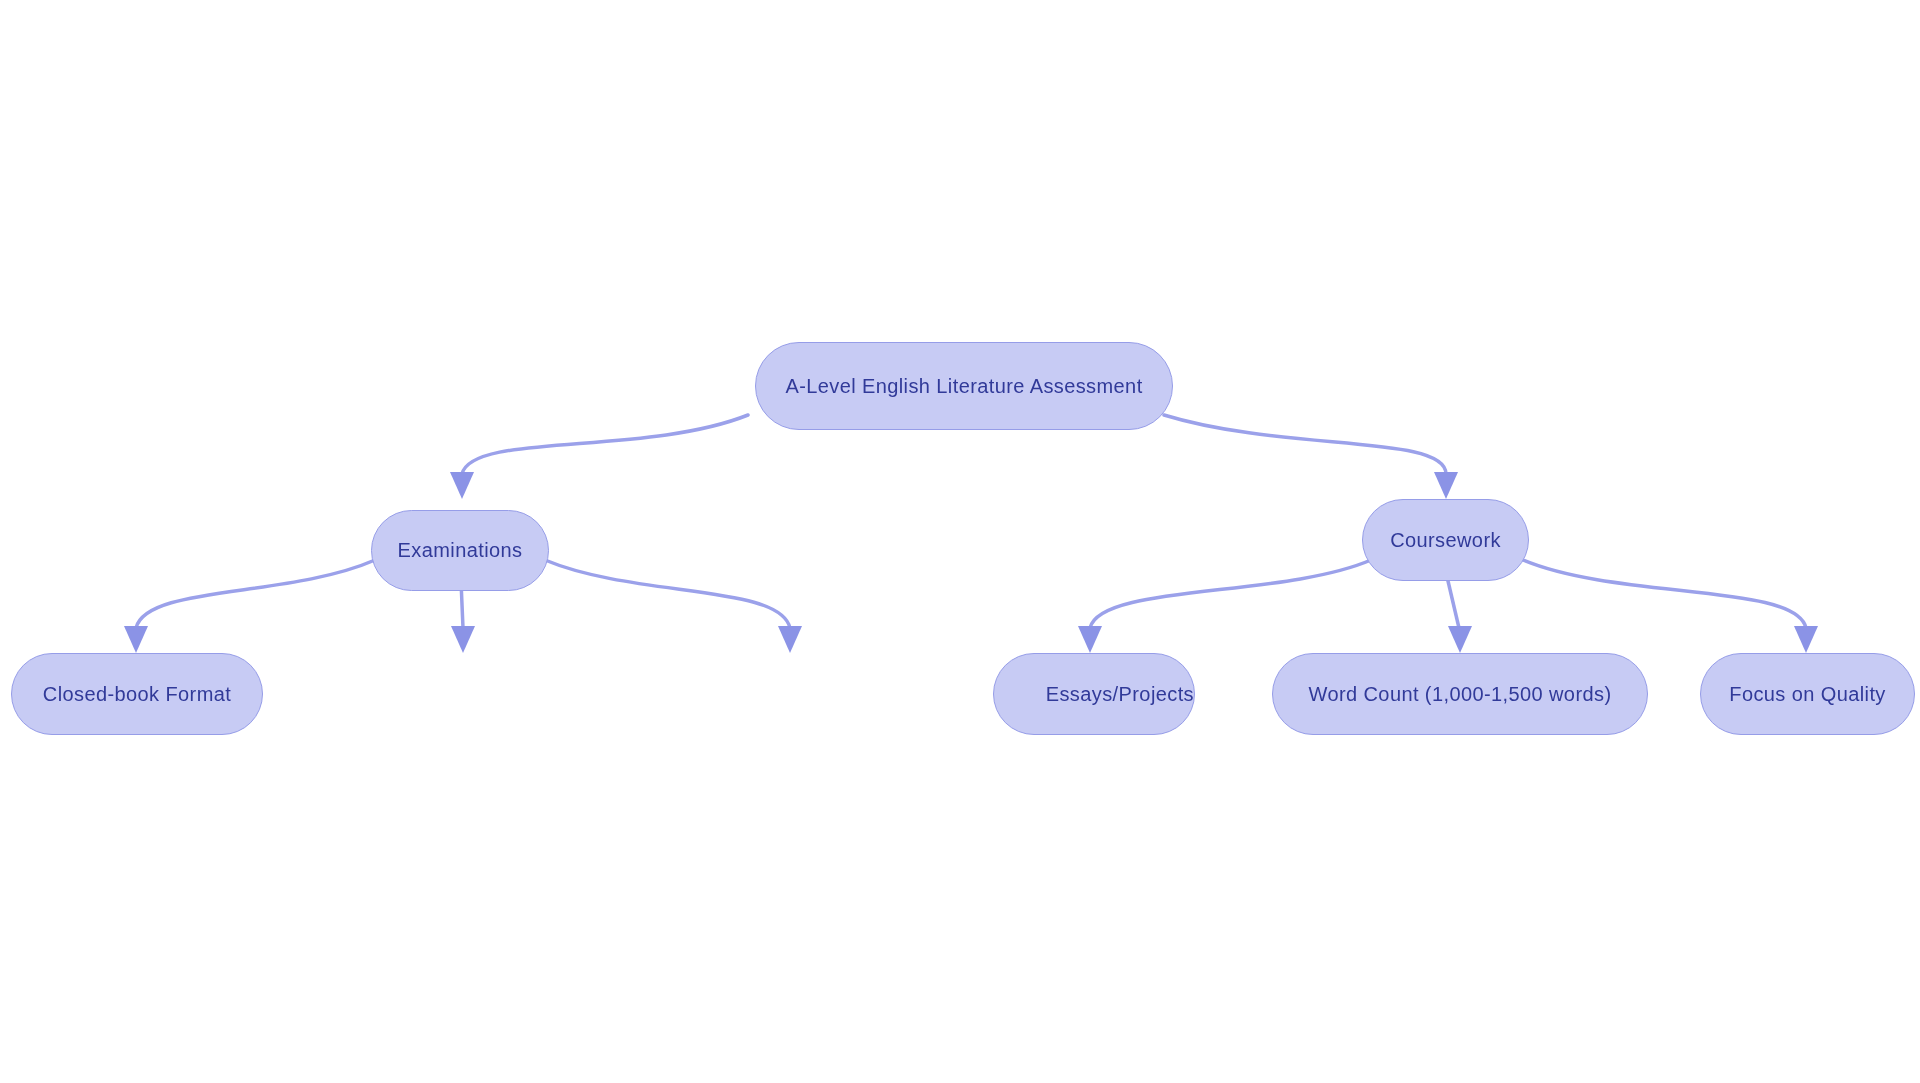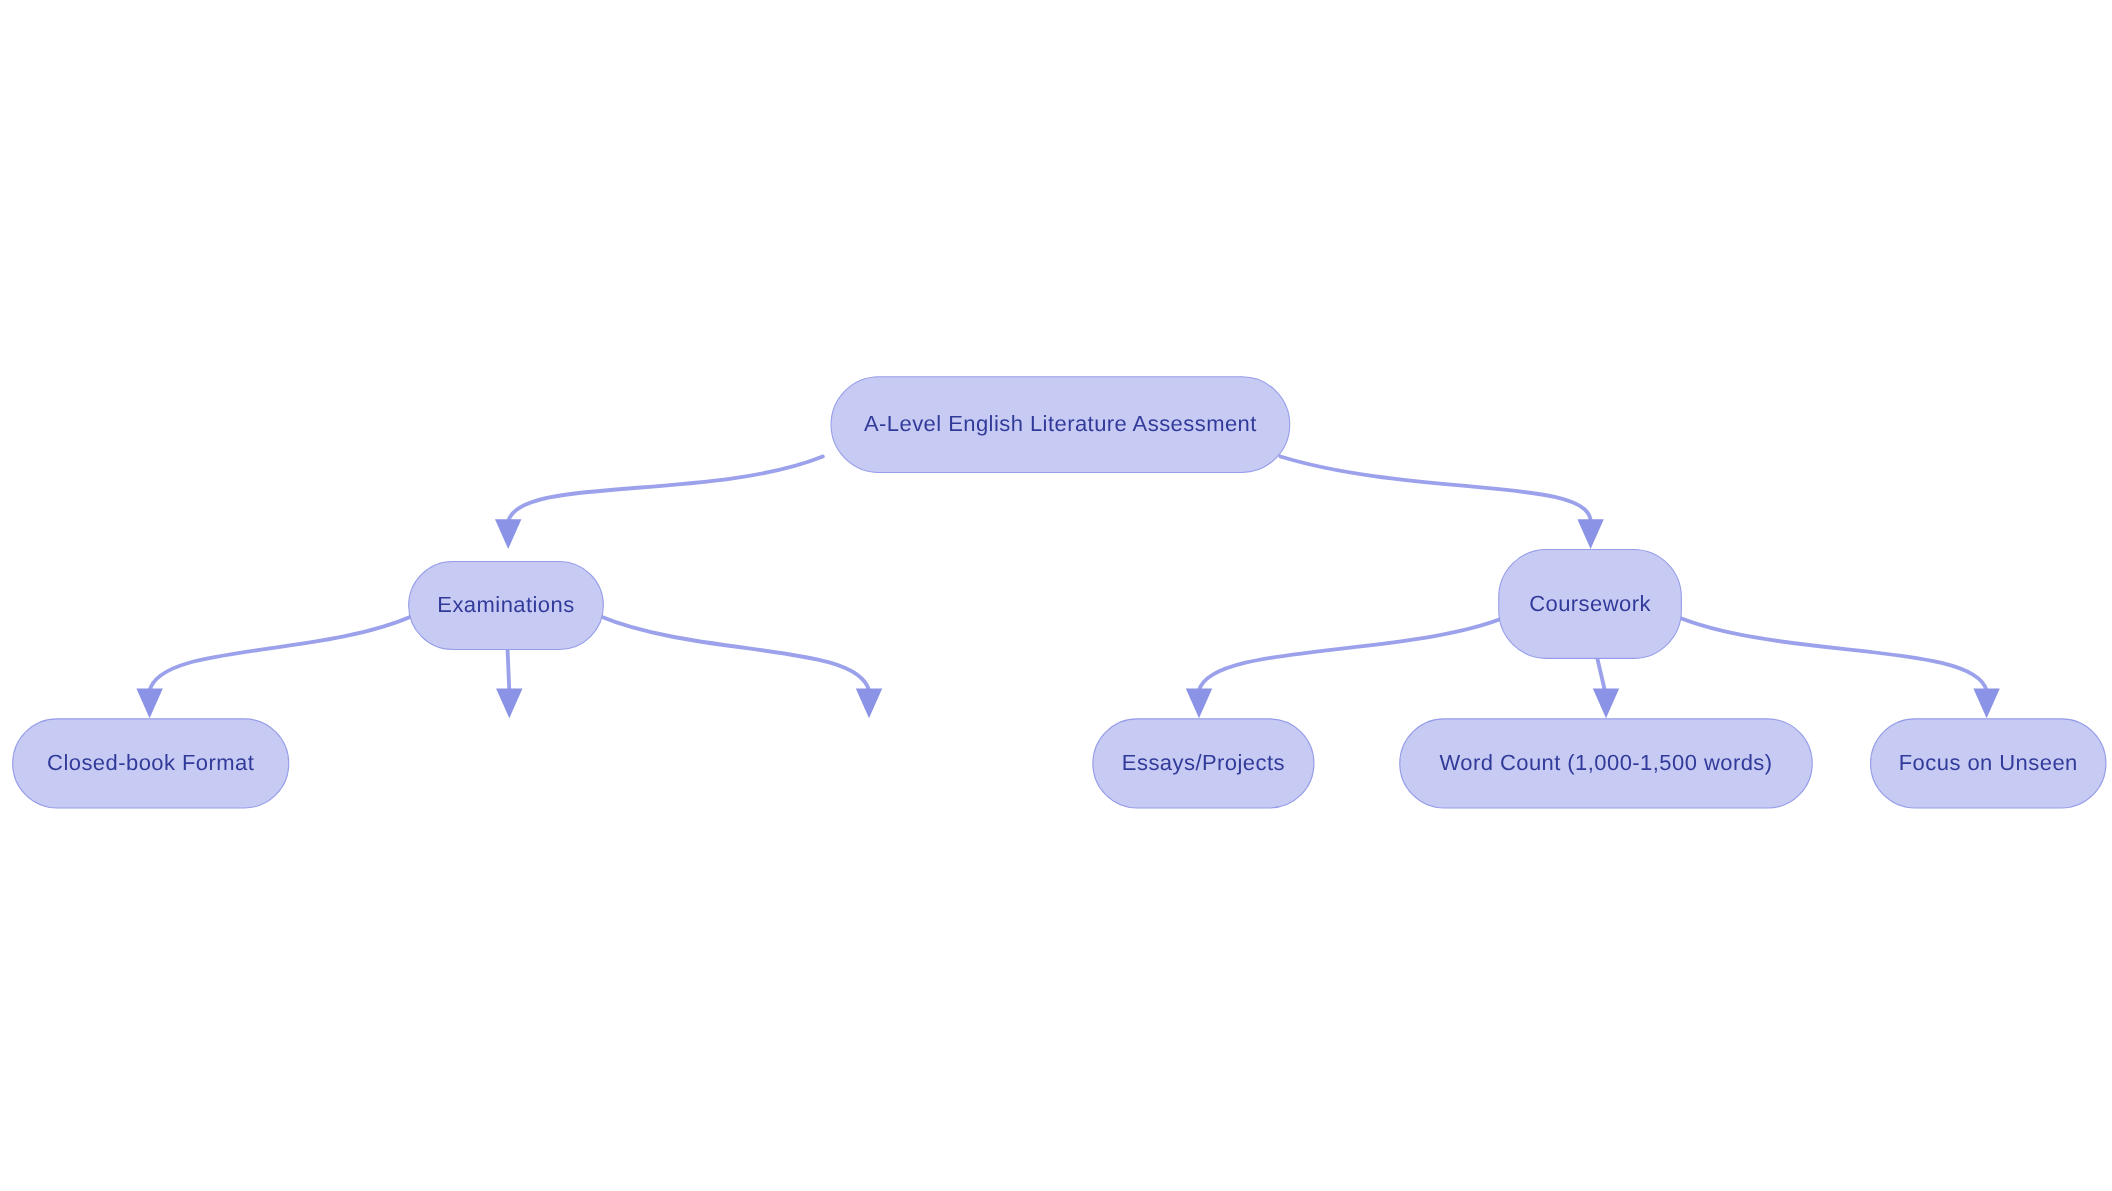--- a/index.html
+++ b/index.html
@@ -79,30 +79,30 @@
     <polygon class="arrowhead" points="1794,626 1818,626 1806,653"></polygon>
   </svg>
 
   <div class="node" style="left:755px; top:342px; width:418px; height:88px;">
     <span>A-Level English Literature Assessment</span>
   </div>
 
   <div class="node" style="left:371px; top:499px; width:178px; height:81px;margin-top:11px;">
     <span>Examinations</span>
   </div>
-  <div class="node" style="left:1362px; top:499px; width:167px; height:100px;">
+  <div class="node" style="left:1362px; top:499px; width:167px; height:82px;">
     <span>Coursework</span>
   </div>
 
   <div class="node" style="left:11px; top:653px; width:252px; height:82px;">
     <span>Closed-book Format</span>
   </div>
-  <div class="node" style="left:993px; top:653px; width:202px; height:82px;">
+  <div class="node" style="left:993px; top:653px; width:202px; height:82px;justify-content:flex-end;">
     <span>Essays/Projects</span>
   </div>
   <div class="node" style="left:1272px; top:653px; width:376px; height:82px;">
     <span>Word Count (1,000-1,500 words)</span>
   </div>
   <div class="node" style="left:1700px; top:653px; width:215px; height:82px;">
-    <span>Focus on Unseen</span>
+    <span>Focus on Quality</span>
   </div>
 
 </div>
 
 </body></html>

